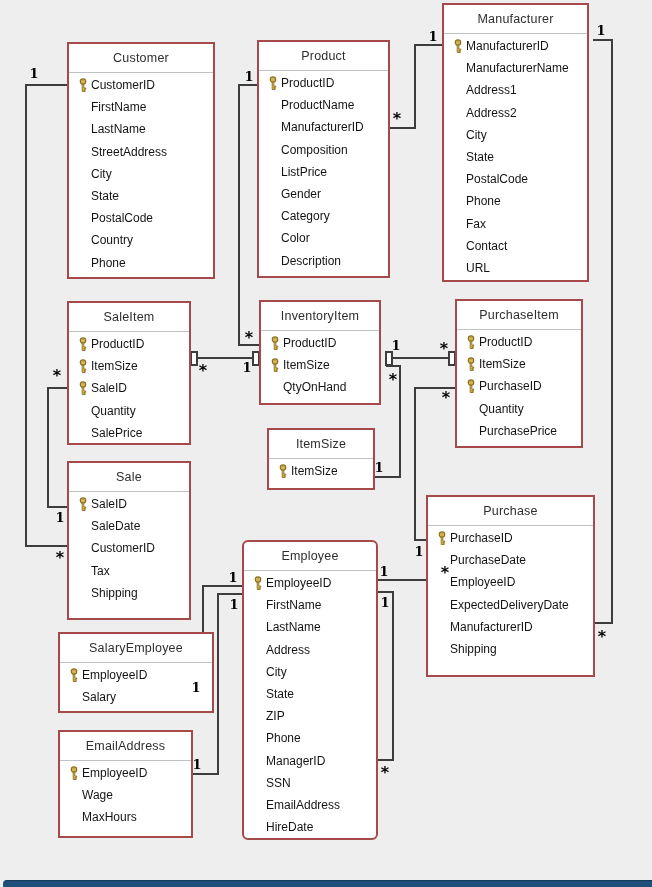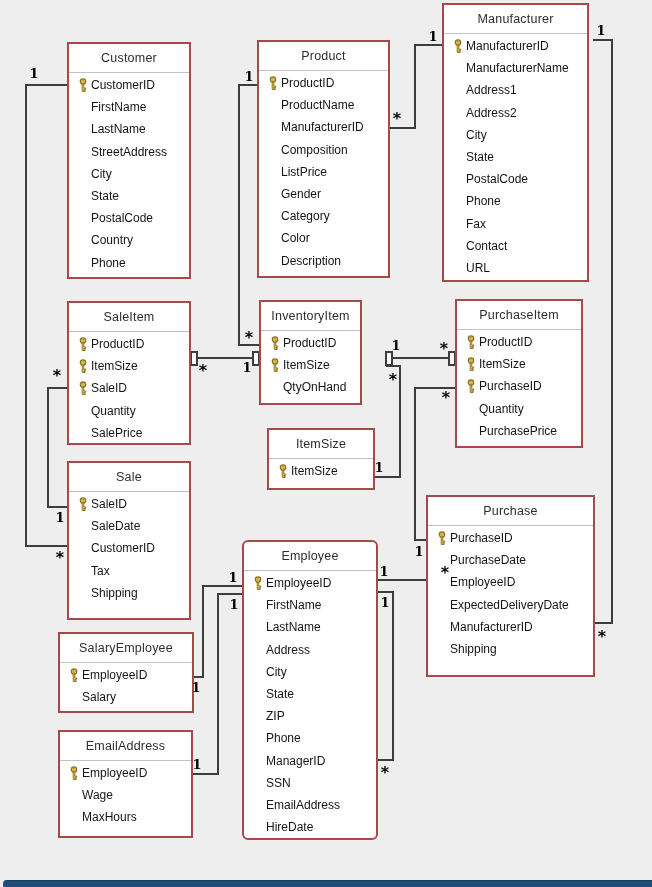--- a/index.html
+++ b/index.html
@@ -76,21 +76,21 @@
     <div class="lbl lbl-many" style="left: 446px; top: 396px;">*</div>
     <div class="lbl lbl-one" style="left: 419px; top: 551px;">1</div>
     <div class="lbl lbl-one" style="left: 384px; top: 571px;">1</div>
     <div class="lbl lbl-many" style="left: 445px; top: 571px;">*</div>
     <div class="lbl lbl-one" style="left: 385px; top: 602px;">1</div>
     <div class="lbl lbl-many" style="left: 385px; top: 771px;">*</div>
     <div class="lbl lbl-one" style="left: 196px; top: 687px;">1</div>
     <div class="lbl lbl-one" style="left: 233px; top: 577px;">1</div>
     <div class="lbl lbl-one" style="left: 197px; top: 764px;">1</div>
     <div class="lbl lbl-one" style="left: 234px; top: 604px;">1</div>
-    <div class="tbl" style="left: 67px; top: 42px; width: 124px; height: 237px;">
+    <div class="tbl" style="left: 67px; top: 42px; width: 148px; height: 237px;">
     <div class="tbl-title">Customer</div>
     <div class="tbl-fields">
         <div class="row">
     <span class="key-slot">
       <svg width="10" height="15" viewBox="0 0 10 15">
         <circle cx="5" cy="3.6" r="2.7" fill="#e8c84d" stroke="#8a6d1f" stroke-width="1.2"></circle>
         <circle cx="5" cy="3.4" r="0.95" fill="#fffbe6" stroke="#8a6d1f" stroke-width="0.6"></circle>
         <path d="M4.2 6 h1.6 v4 h1.9 v1.3 h-1.9 v0.9 h1.4 v1.3 h-3 z" fill="#e8c84d" stroke="#8a6d1f" stroke-width="0.9" stroke-linejoin="round"></path>
       </svg>
     </span>
@@ -268,21 +268,21 @@
         <div class="row">
     <span class="key-slot"></span>
     <span class="fname">Quantity</span>
   </div>
         <div class="row">
     <span class="key-slot"></span>
     <span class="fname">SalePrice</span>
   </div>
       </div>
   </div>
-    <div class="tbl" style="left: 259px; top: 300px; width: 103px; height: 105px;">
+    <div class="tbl" style="left: 259px; top: 300px; width: 122px; height: 105px;">
     <div class="tbl-title">InventoryItem</div>
     <div class="tbl-fields">
         <div class="row">
     <span class="key-slot">
       <svg width="10" height="15" viewBox="0 0 10 15">
         <circle cx="5" cy="3.6" r="2.7" fill="#e8c84d" stroke="#8a6d1f" stroke-width="1.2"></circle>
         <circle cx="5" cy="3.4" r="0.95" fill="#fffbe6" stroke="#8a6d1f" stroke-width="0.6"></circle>
         <path d="M4.2 6 h1.6 v4 h1.9 v1.3 h-1.9 v0.9 h1.4 v1.3 h-3 z" fill="#e8c84d" stroke="#8a6d1f" stroke-width="0.9" stroke-linejoin="round"></path>
       </svg>
     </span>
@@ -421,21 +421,21 @@
         <div class="row">
     <span class="key-slot"></span>
     <span class="fname">ManufacturerID</span>
   </div>
         <div class="row">
     <span class="key-slot"></span>
     <span class="fname">Shipping</span>
   </div>
       </div>
   </div>
-    <div class="tbl" style="left: 58px; top: 632px; width: 136px; height: 81px;">
+    <div class="tbl" style="left: 58px; top: 632px; width: 156px; height: 81px;">
     <div class="tbl-title">SalaryEmployee</div>
     <div class="tbl-fields">
         <div class="row">
     <span class="key-slot">
       <svg width="10" height="15" viewBox="0 0 10 15">
         <circle cx="5" cy="3.6" r="2.7" fill="#e8c84d" stroke="#8a6d1f" stroke-width="1.2"></circle>
         <circle cx="5" cy="3.4" r="0.95" fill="#fffbe6" stroke="#8a6d1f" stroke-width="0.6"></circle>
         <path d="M4.2 6 h1.6 v4 h1.9 v1.3 h-1.9 v0.9 h1.4 v1.3 h-3 z" fill="#e8c84d" stroke="#8a6d1f" stroke-width="0.9" stroke-linejoin="round"></path>
       </svg>
     </span>

